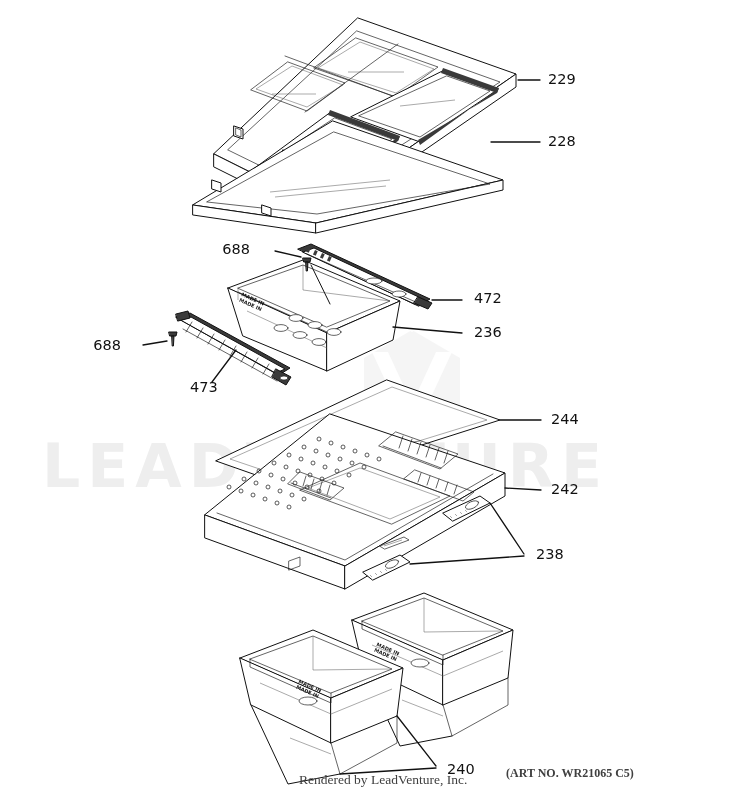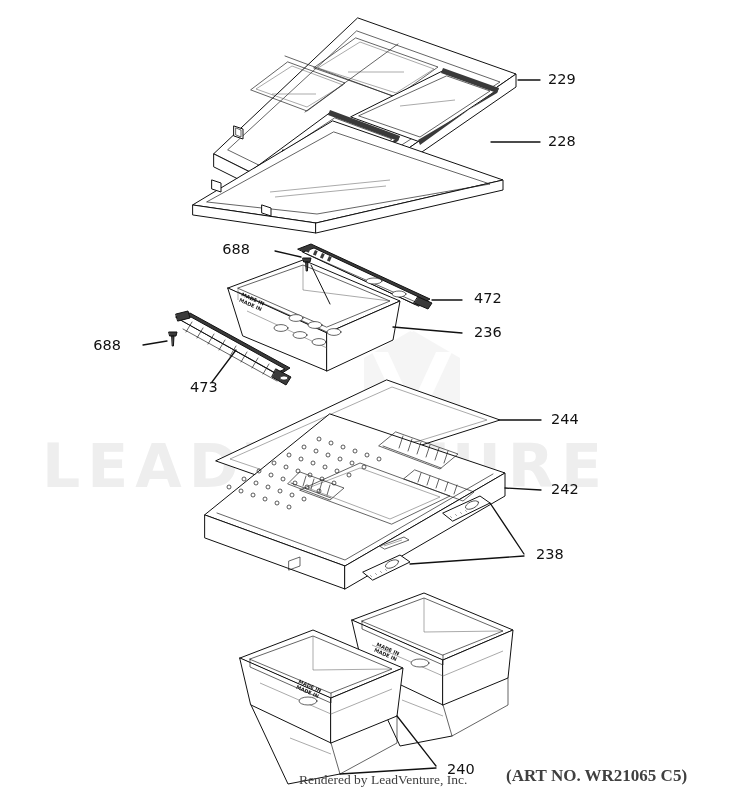--- a/index.html
+++ b/index.html
@@ -25,21 +25,21 @@
   .wm-text{
     font-family:"DejaVu Sans","Liberation Sans",sans-serif;
     font-size:60px;font-weight:700;fill:#eeeeee;letter-spacing:7px;
   }
   .wm-mark{fill:#f1f1f1;}
   .footer-text{
     position:absolute;font-size:13.5px;color:#404040;white-space:nowrap;
     font-family:Liberation Serif, serif;
   }
   #rendered-by{left:299px;top:772px;}
-  #art-no{left:506px;top:766px;font-weight:700;font-size:17px;}
+  #art-no{left:506px;top:766px;font-weight:700;font-size:12px;}
   .emboss{font-size:5px;fill:#1a1a1a;font-family:"DejaVu Sans",sans-serif;font-weight:700;}
 </style>
 </head>
 <body>
 
 <div id="diagram-root">
 <svg width="750" height="798" viewBox="0 0 750 798" xmlns="http://www.w3.org/2000/svg">
 
   <rect x="0" y="0" width="750" height="798" fill="#ffffff"></rect>
 

